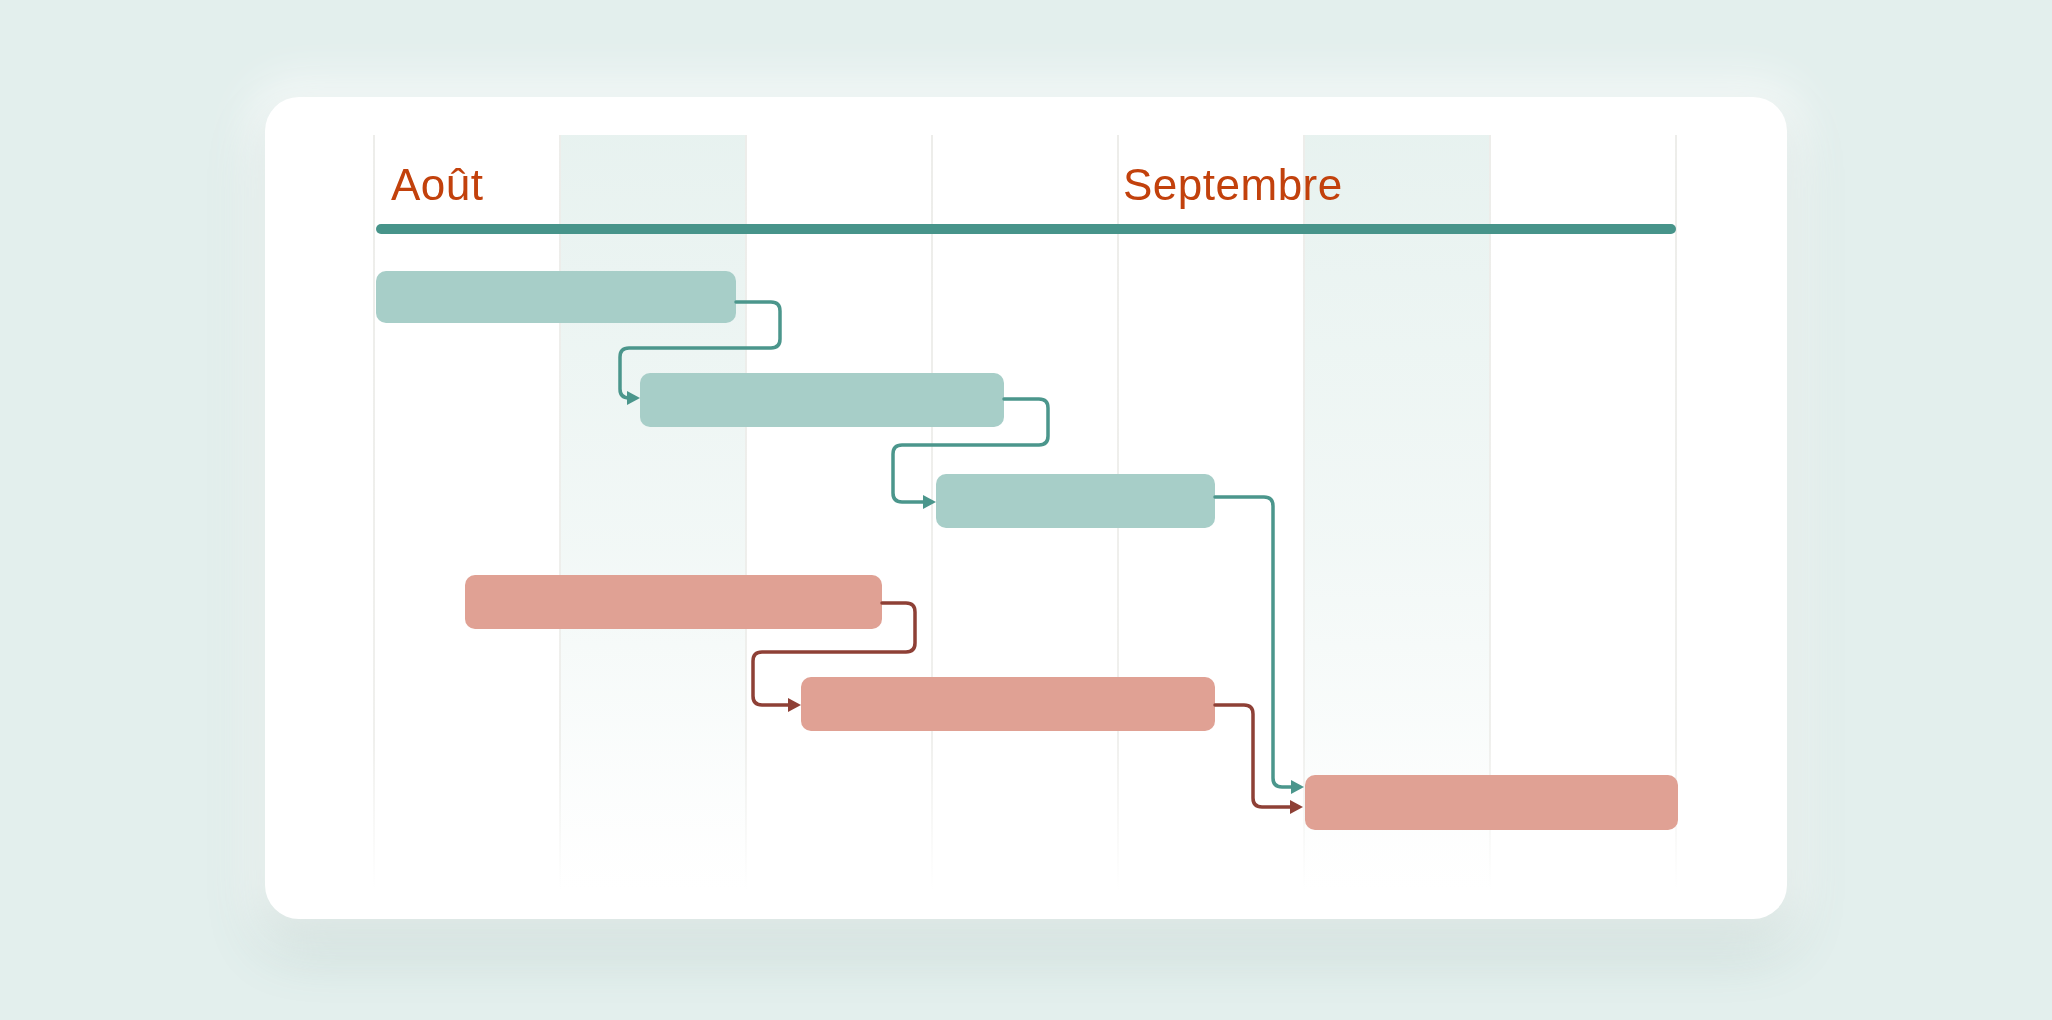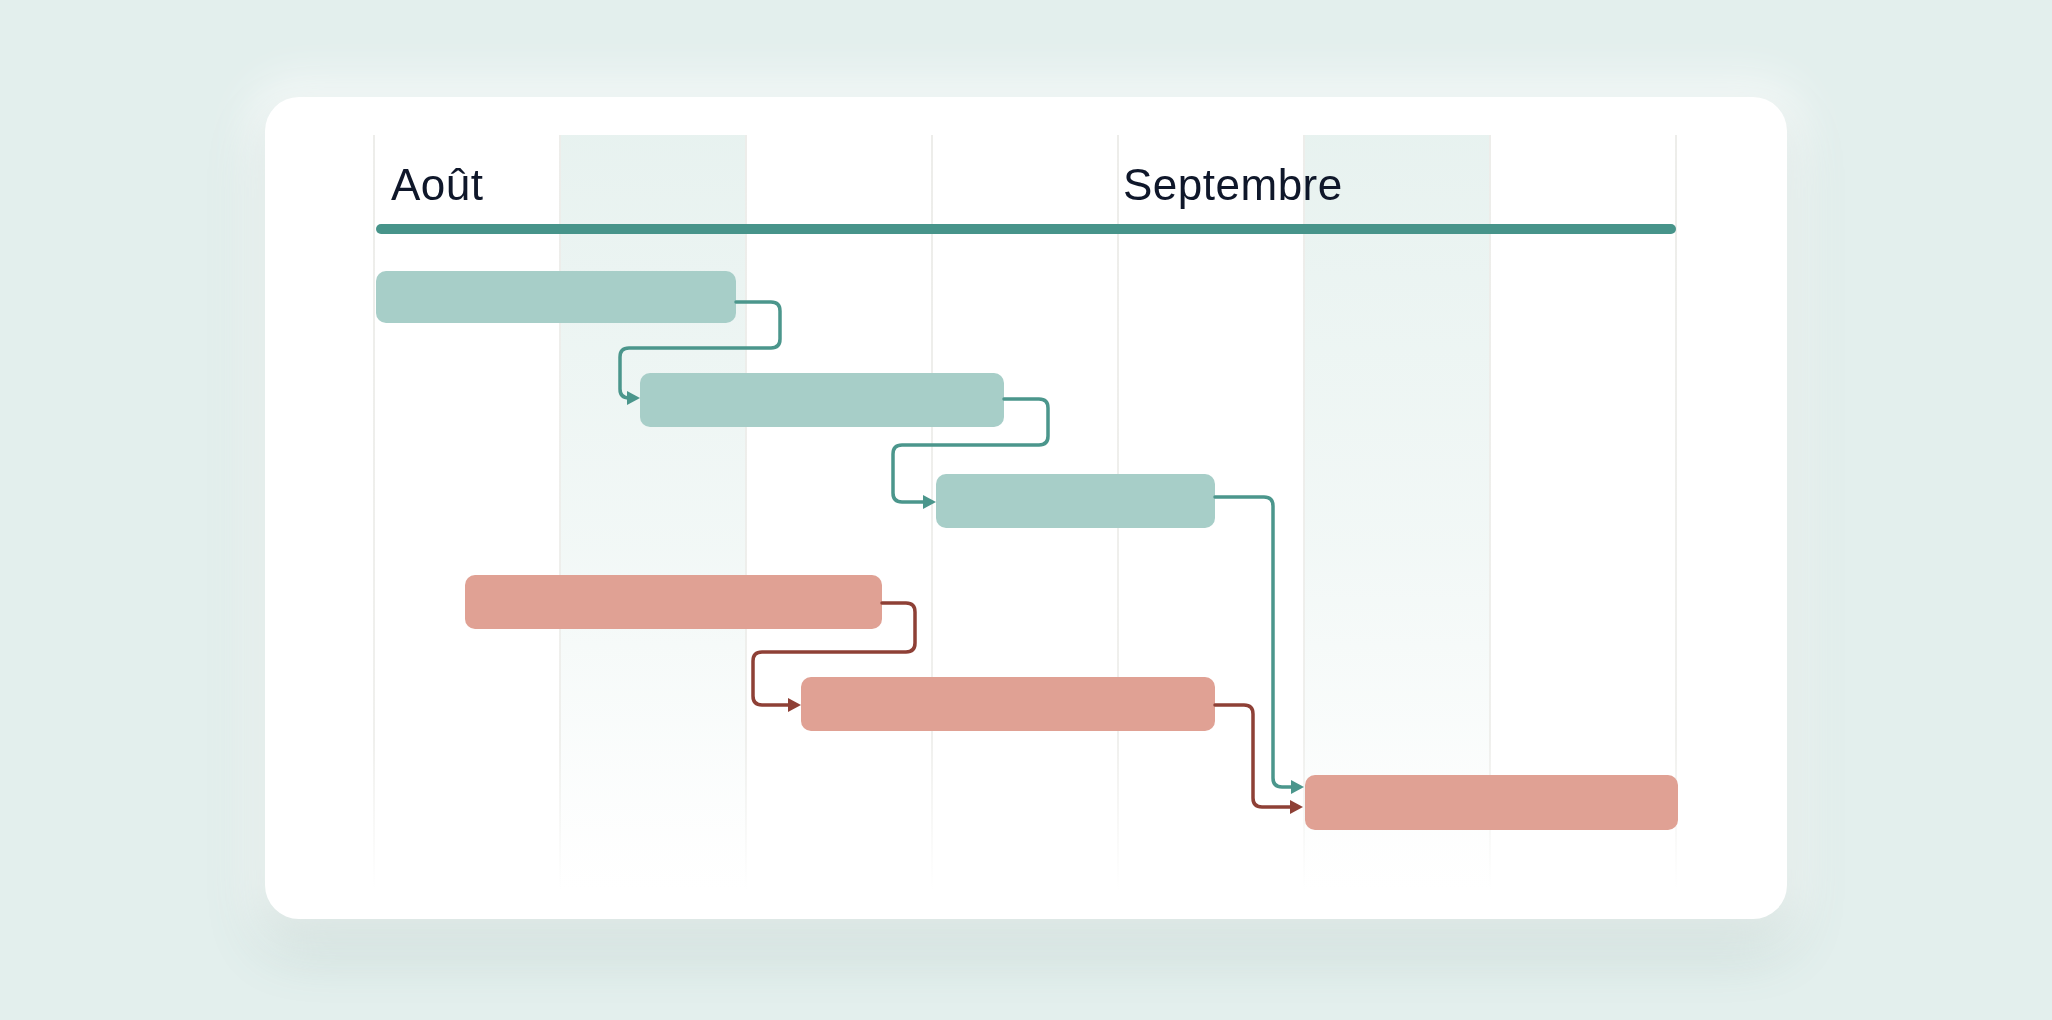--- a/index.html
+++ b/index.html
@@ -32,21 +32,21 @@
     left: 0;
     top: 0;
     width: 2052px;
     height: 1020px;
   }
   .month-label {
     position: absolute;
     top: 161px;
     font-size: 44px;
     line-height: 48px;
-    color: #0f172a;
+    color: #c2410c;
     letter-spacing: 0.5px;
     white-space: nowrap;
     user-select: none;
   }
 </style>
 </head>
 <body>
 
 <div class="page">
   <div class="card"></div>

